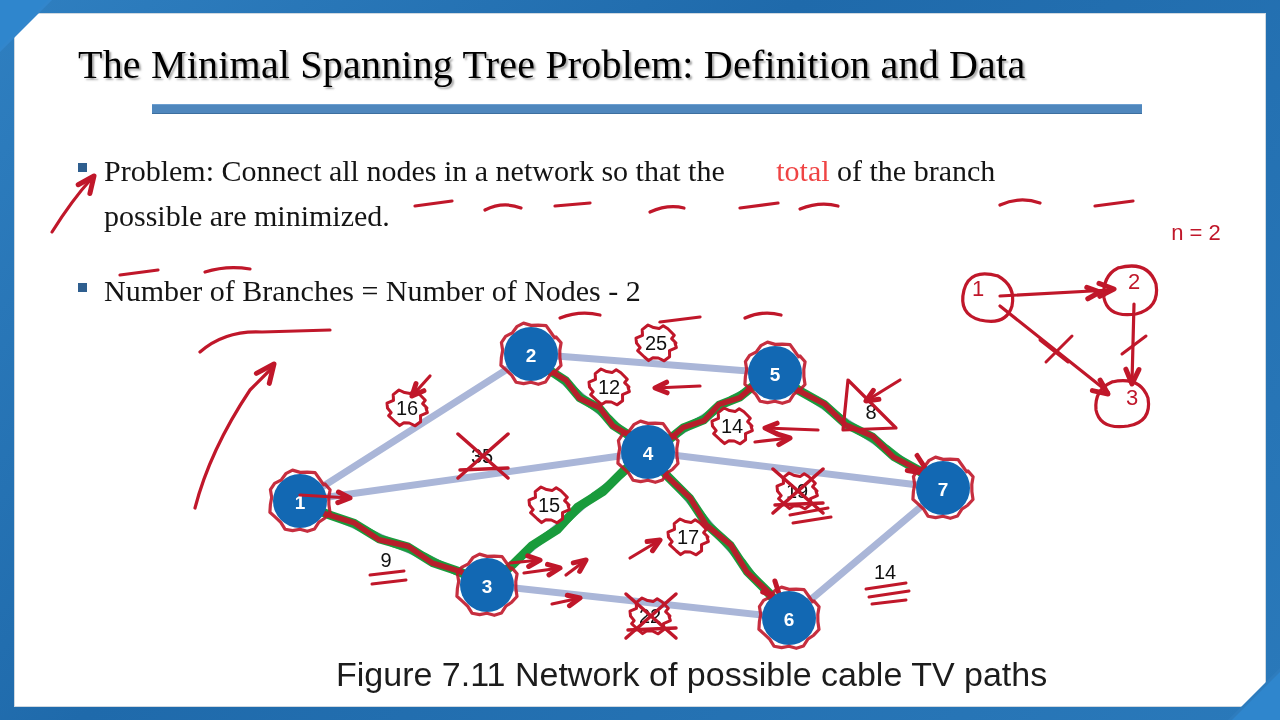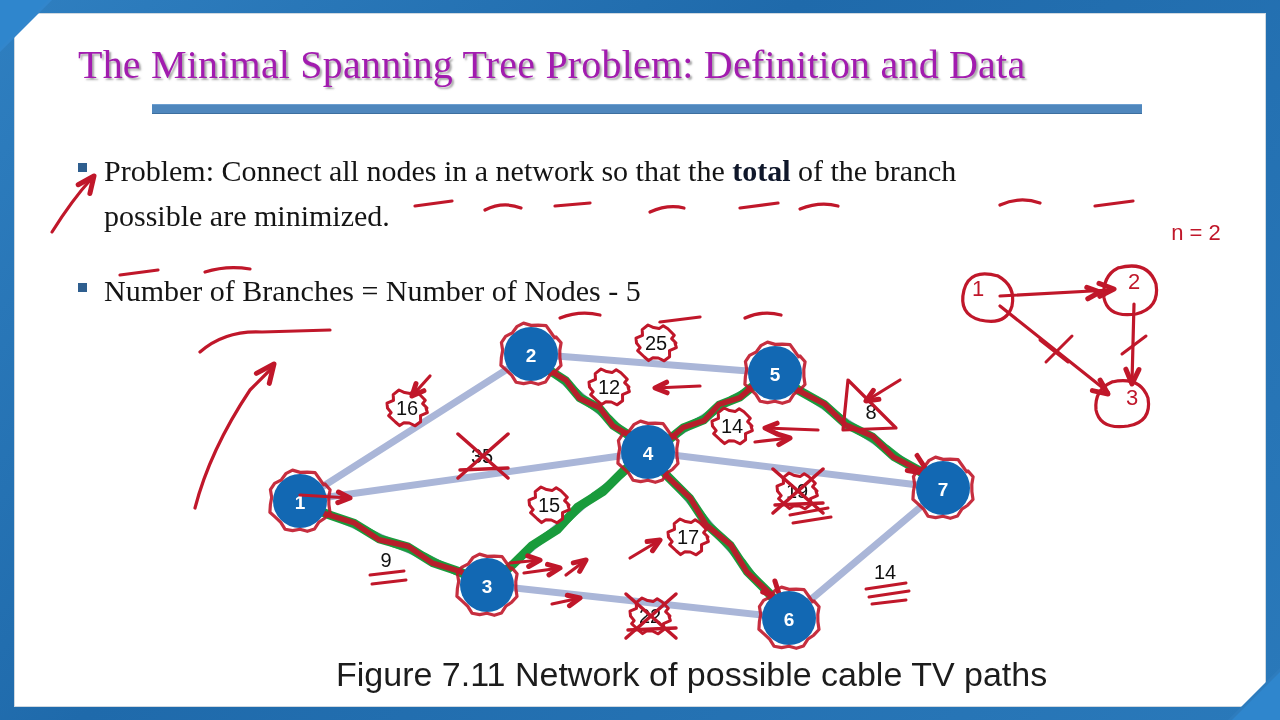--- a/index.html
+++ b/index.html
@@ -46,42 +46,42 @@
     position:absolute;right:0;bottom:0;width:0;height:0;
     border-right:48px solid #2f86cd;
     border-top:48px solid transparent;
   }
 
   
   #title{
     position:absolute;left:78px;top:40px;width:1060px;
     font-family:"Liberation Serif", serif;
     font-size:40px;line-height:50px;
-    color:#a21caf;
+    color:#000000;
     letter-spacing:0.2px;
     text-shadow:2px 2px 2px rgba(140,140,140,0.75);
     white-space:nowrap;
   }
   #title-rule{
     position:absolute;left:152px;top:104px;width:990px;height:8px;
     background:#4f87bd;
     border-top:1px solid #6d9fd0;
     border-bottom:1px solid #3d6f9f;
   }
 
   
   .bullet-row{position:absolute;display:flex;align-items:flex-start;}
   .bullet-mark{
     width:9px;height:9px;background:#2f5f8f;margin-top:15px;margin-right:17px;flex:0 0 auto;
   }
   .bullet-text{
     font-family:"Liberation Serif", serif;
     font-size:30px;line-height:45px;color:#141414;
   }
-  .hl-total{color:#0f172a;font-weight:bold;}
+  .hl-total{color:#ef4444;font-weight:normal;margin-left:44px;}
 
   
   #caption{
     position:absolute;left:336px;top:655px;
     font-family:"Liberation Sans", sans-serif;
     font-size:34px;color:#1c1c1c;white-space:nowrap;
   }
 
   
   #network{position:absolute;left:0;top:0;width:1280px;height:720px;pointer-events:none;}
@@ -116,21 +116,21 @@
   <div class="bullet-row" style="left:78px;top:148px;width:1130px;">
     <div class="bullet-mark"></div>
     <div class="bullet-text">
       <span>Problem: Connect all nodes in a network so that the </span><span class="hl-total">total</span><span> of the branch</span><br>
       <span>possible are minimized.</span>
     </div>
   </div>
 
   <div class="bullet-row" style="left:78px;top:268px;width:1000px;">
     <div class="bullet-mark"></div>
-    <div class="bullet-text">Number of Branches = Number of Nodes - 5</div>
+    <div class="bullet-text">Number of Branches = Number of Nodes - 2</div>
   </div>
 
   <div id="caption">Figure 7.11  Network of possible cable TV paths</div>
 
   <svg id="network" viewBox="0 0 1280 720">
     <g id="g-base-edges">
         <line x1="300" y1="501" x2="531" y2="354" stroke="#aab6d8" stroke-width="7" stroke-linecap="round"></line>
         <line x1="300" y1="501" x2="648" y2="452" stroke="#aab6d8" stroke-width="7" stroke-linecap="round"></line>
         <line x1="300" y1="501" x2="487" y2="585" stroke="#aab6d8" stroke-width="7" stroke-linecap="round"></line>
         <line x1="531" y1="354" x2="648" y2="452" stroke="#aab6d8" stroke-width="7" stroke-linecap="round"></line>

